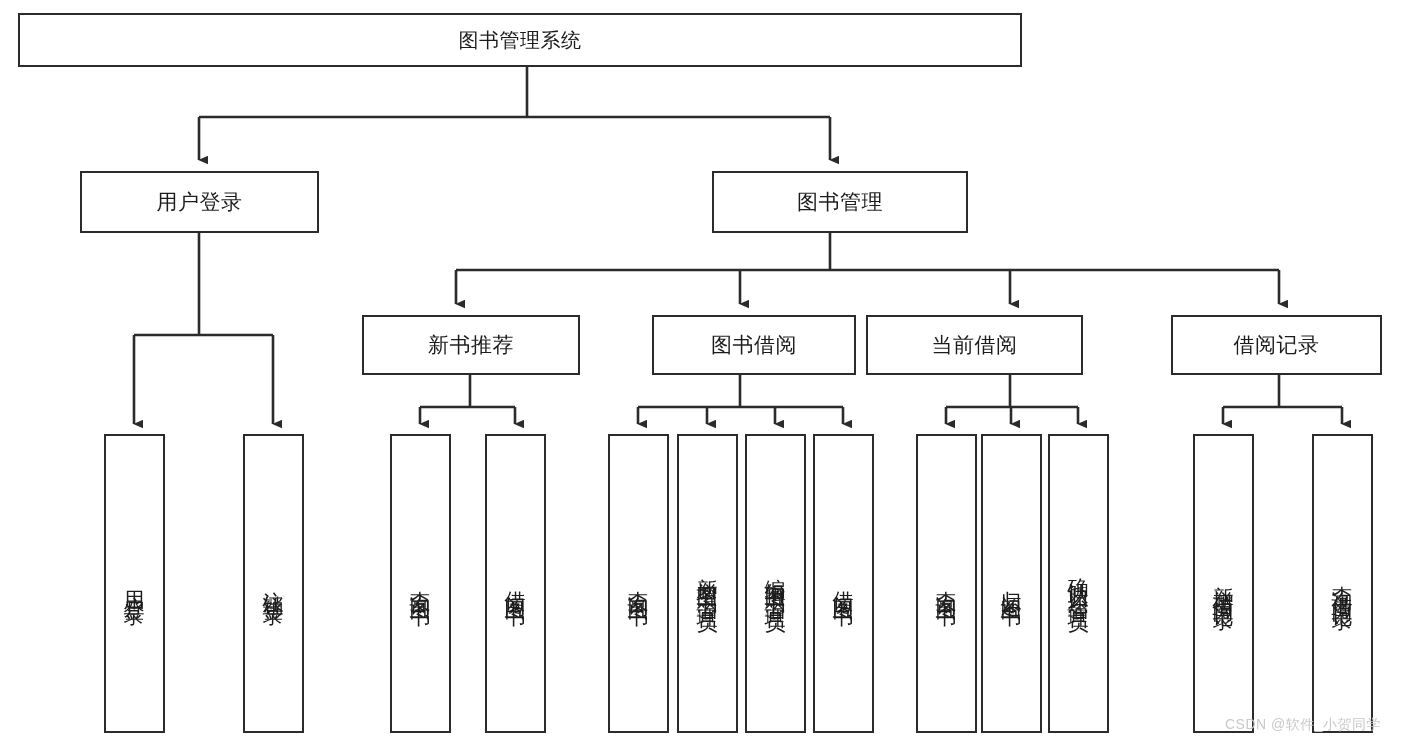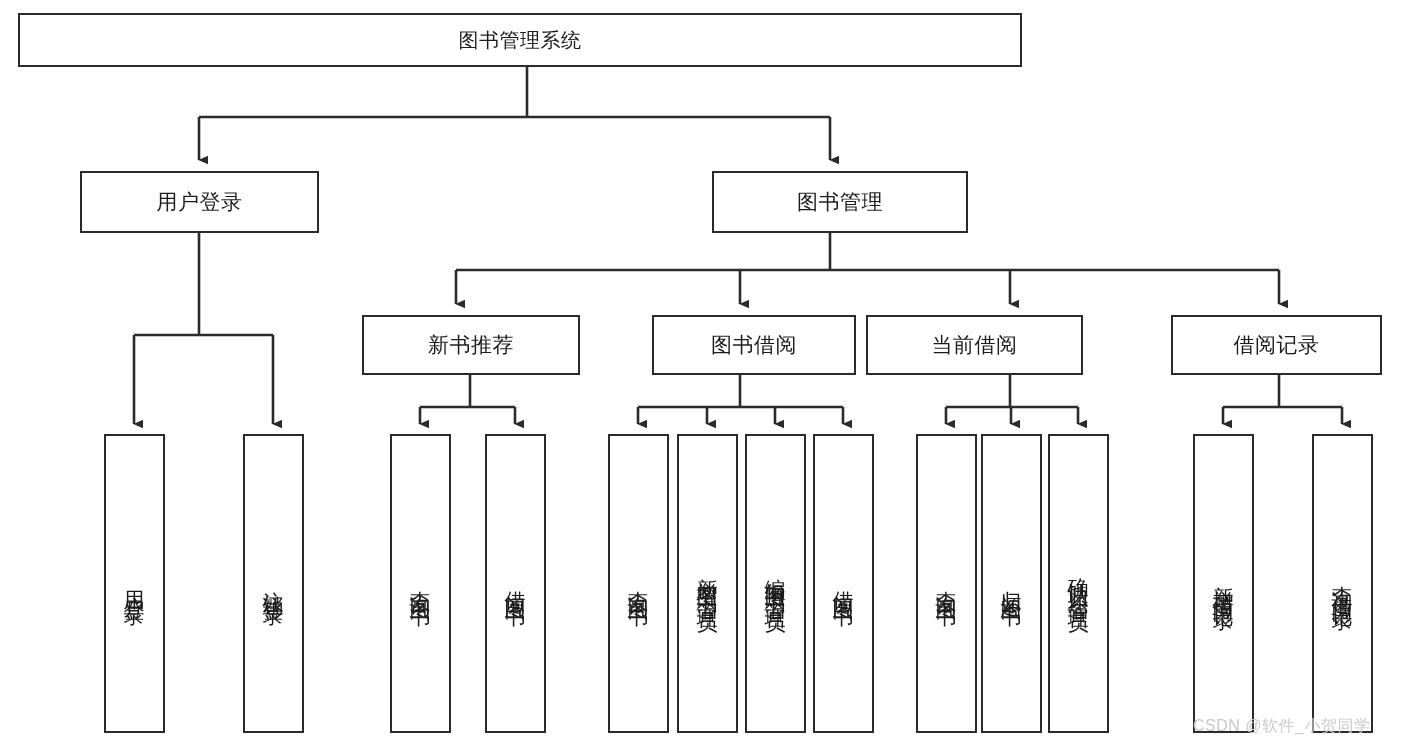--- a/index.html
+++ b/index.html
@@ -53,25 +53,26 @@
     color: #1c1c1c;
     writing-mode: vertical-rl;
     text-orientation: upright;
     letter-spacing: 5px;
     line-height: 1;
     white-space: nowrap;
     text-align: center;
   }
   .watermark {
     position: absolute;
-    font-size: 16px;
+    font-size: 14px;
     color: #c9c9c9;
     white-space: nowrap;
     letter-spacing: 0.5px;
     pointer-events: none;
+    padding-left: 32px;
   }
 </style>
 </head>
 <body>
 
 <div id="diagram-root">
 
   <svg class="diagram-canvas" viewBox="0 0 1405 747">
     <defs>
       <marker id="arrowhead" markerWidth="9" markerHeight="10" refX="4.5" refY="9.2" orient="auto" markerUnits="userSpaceOnUse">

